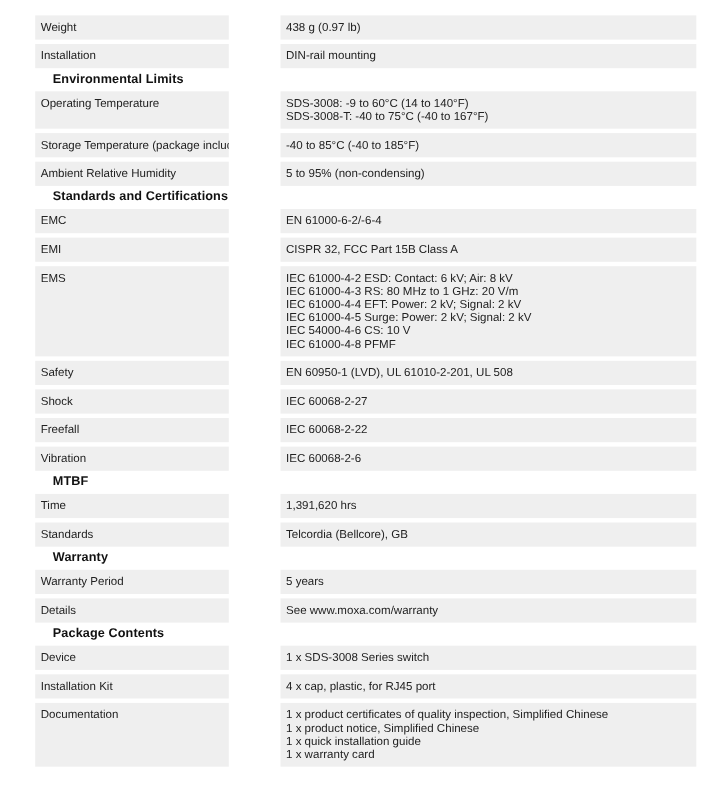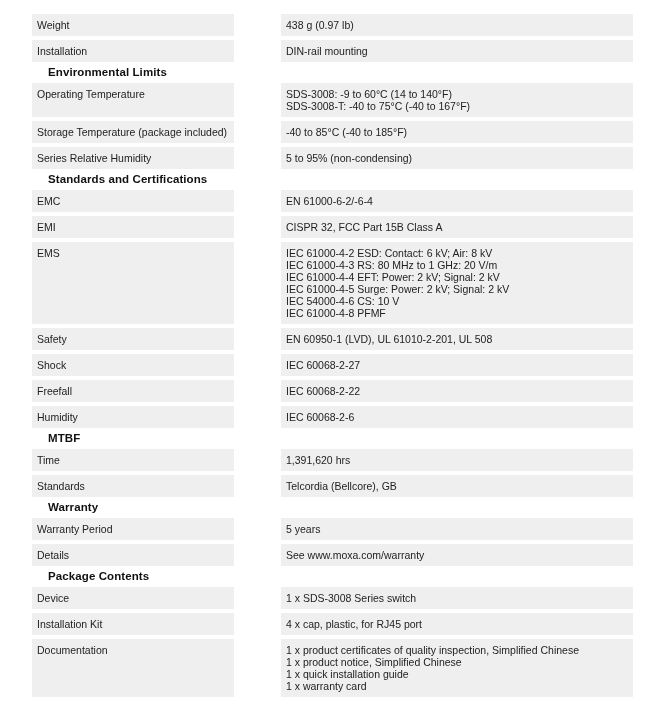--- a/index.html
+++ b/index.html
@@ -32,21 +32,21 @@
   }
   .cell {
     background: #efefef;
     padding: 5px 5px;
     font-size: 10.5px;
     line-height: 12px;
     color: #222222;
     box-sizing: border-box;
   }
   .cell.label {
-    width: 202px;
+    width: 176px;
     flex: none;
     white-space: nowrap;
     overflow: hidden;
   }
   .cell.value {
     flex: 1;
     margin-left: 40px;
   }
   .value-line {
     min-height: 12px;
@@ -76,21 +76,21 @@
         <div class="value-line">SDS-3008-T: -40 to 75°C (-40 to 167°F)</div>
       </div>
     </div>
     <div class="row">
       <div class="cell label">Storage Temperature (package included)</div>
       <div class="cell value">
         <div class="value-line">-40 to 85°C (-40 to 185°F)</div>
       </div>
     </div>
     <div class="row">
-      <div class="cell label">Series Relative Humidity</div>
+      <div class="cell label">Ambient Relative Humidity</div>
       <div class="cell value">
         <div class="value-line">5 to 95% (non-condensing)</div>
       </div>
     </div>
     <h2 class="section-title">Standards and Certifications</h2>
     <div class="row">
       <div class="cell label">EMC</div>
       <div class="cell value">
         <div class="value-line">EN 61000-6-2/-6-4</div>
       </div>
@@ -124,21 +124,21 @@
         <div class="value-line">IEC 60068-2-27</div>
       </div>
     </div>
     <div class="row">
       <div class="cell label">Freefall</div>
       <div class="cell value">
         <div class="value-line">IEC 60068-2-22</div>
       </div>
     </div>
     <div class="row">
-      <div class="cell label">Humidity</div>
+      <div class="cell label">Vibration</div>
       <div class="cell value">
         <div class="value-line">IEC 60068-2-6</div>
       </div>
     </div>
     <h2 class="section-title">MTBF</h2>
     <div class="row">
       <div class="cell label">Time</div>
       <div class="cell value">
         <div class="value-line">1,391,620 hrs</div>
       </div>

